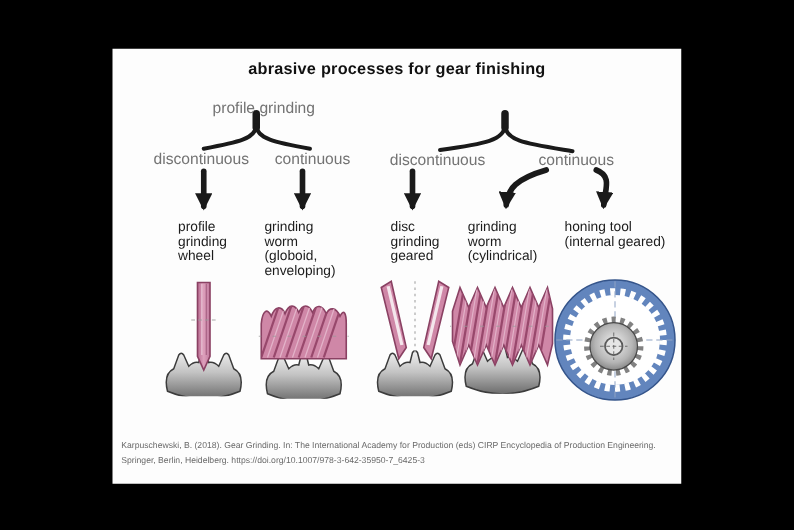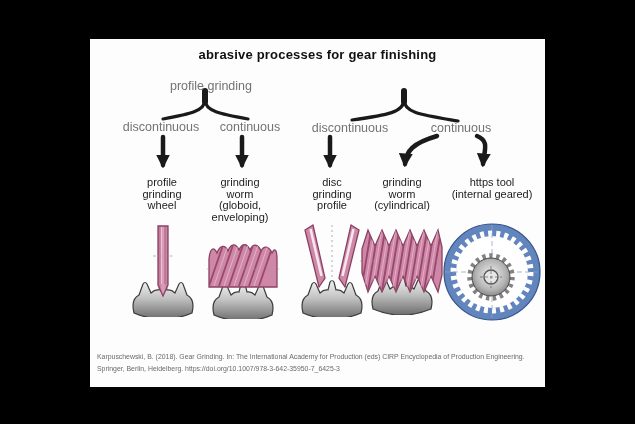--- a/index.html
+++ b/index.html
@@ -4,21 +4,21 @@
 <style>
   html,body{margin:0;padding:0;background:#000;}
   .stage{position:relative;width:635px;height:424px;background:#000;overflow:hidden;
          font-family:"Liberation Sans", sans-serif;}
   .canvas{position:absolute;left:90px;top:39px;width:455px;height:348px;background:#fdfdfd;}
   .title{position:absolute;left:0;top:8px;width:100%;text-align:center;
          font-size:13px;font-weight:bold;color:#111;letter-spacing:.2px;}
   .lvl{position:absolute;transform:translateX(-50%);white-space:nowrap;
        font-size:12.5px;color:#737373;}
   .tool-label{position:absolute;transform:translateX(-50%);white-space:pre;
-       text-align:center;font-size:11px;line-height:11.5px;color:#1c1c1c;}
+       text-align:left;font-size:11px;line-height:11.5px;color:#1c1c1c;}
   .connectors{position:absolute;left:0;top:0;}
   .tool-svg{position:absolute;}
   .citation{position:absolute;left:7px;right:8px;color:#6a6a6a;
        font-size:6.9px;line-height:12px;white-space:nowrap;overflow:hidden;}
 </style>
 </head>
 <body>
 
 <div class="stage">
   <div class="canvas">
@@ -63,25 +63,25 @@
 
     <div class="tool-label" style="left:72px;top:138px">profile
 grinding
 wheel</div>
     <div class="tool-label" style="left:150px;top:138px">grinding
 worm
 (globoid,
 enveloping)</div>
     <div class="tool-label" style="left:242px;top:138px">disc
 grinding
-profile</div>
+geared</div>
     <div class="tool-label" style="left:312px;top:138px">grinding
 worm
 (cylindrical)</div>
-    <div class="tool-label" style="left:402px;top:138px">https tool
+    <div class="tool-label" style="left:402px;top:138px">honing tool
 (internal geared)</div>
 
     <svg width="0" height="0" style="position:absolute">
       <defs>
         <linearGradient id="gearGrad" x1="0" y1="0" x2="0" y2="1">
           <stop offset="0" stop-color="#f2f2f2"></stop>
           <stop offset="0.45" stop-color="#c3c3c3"></stop>
           <stop offset="1" stop-color="#6d6d6d"></stop>
         </linearGradient>
         <linearGradient id="pinkGrad" x1="0" y1="0" x2="1" y2="0">

